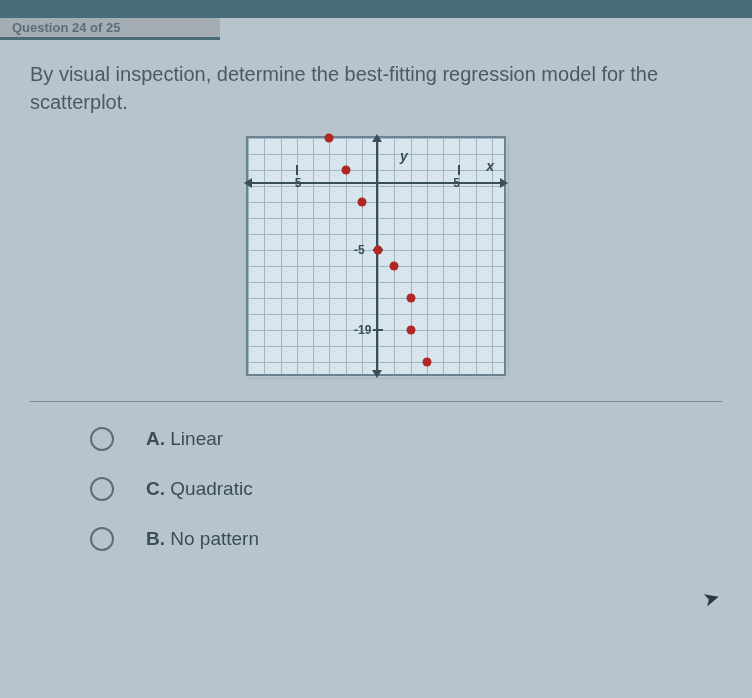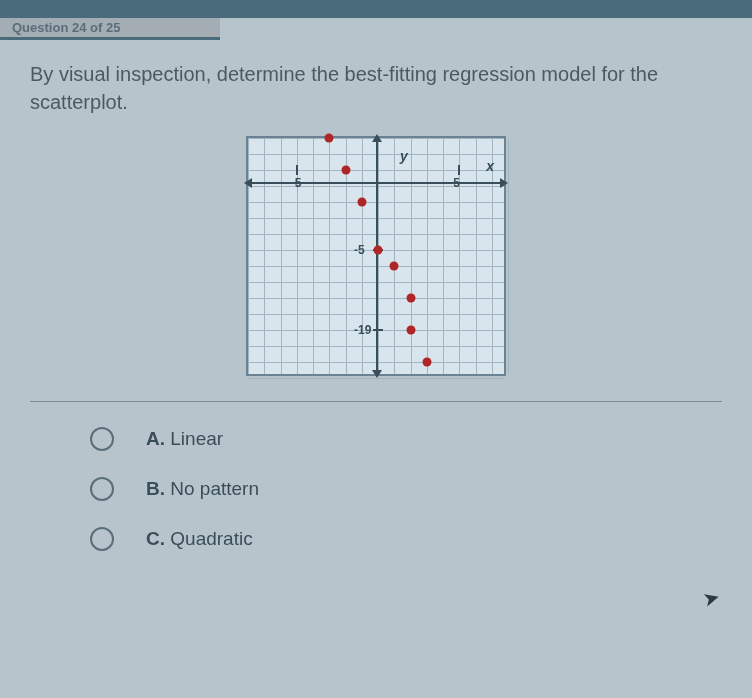--- a/index.html
+++ b/index.html
@@ -218,27 +218,27 @@
     <div class="option">
       <div class="radio"></div>
       <div class="option-label">
         <span class="option-letter">A.</span>
         <span>Linear</span>
       </div>
     </div>
     <div class="option">
       <div class="radio"></div>
       <div class="option-label">
-        <span class="option-letter">B.</span>
-        <span>No pattern</span>
+        <span class="option-letter">C.</span>
+        <span>Quadratic</span>
       </div>
     </div>
     <div class="option">
       <div class="radio"></div>
       <div class="option-label">
-        <span class="option-letter">C.</span>
-        <span>Quadratic</span>
+        <span class="option-letter">B.</span>
+        <span>No pattern</span>
       </div>
     </div>
   </div>
 </div>
 
 <div class="cursor">➤</div>
 
 </body></html>

